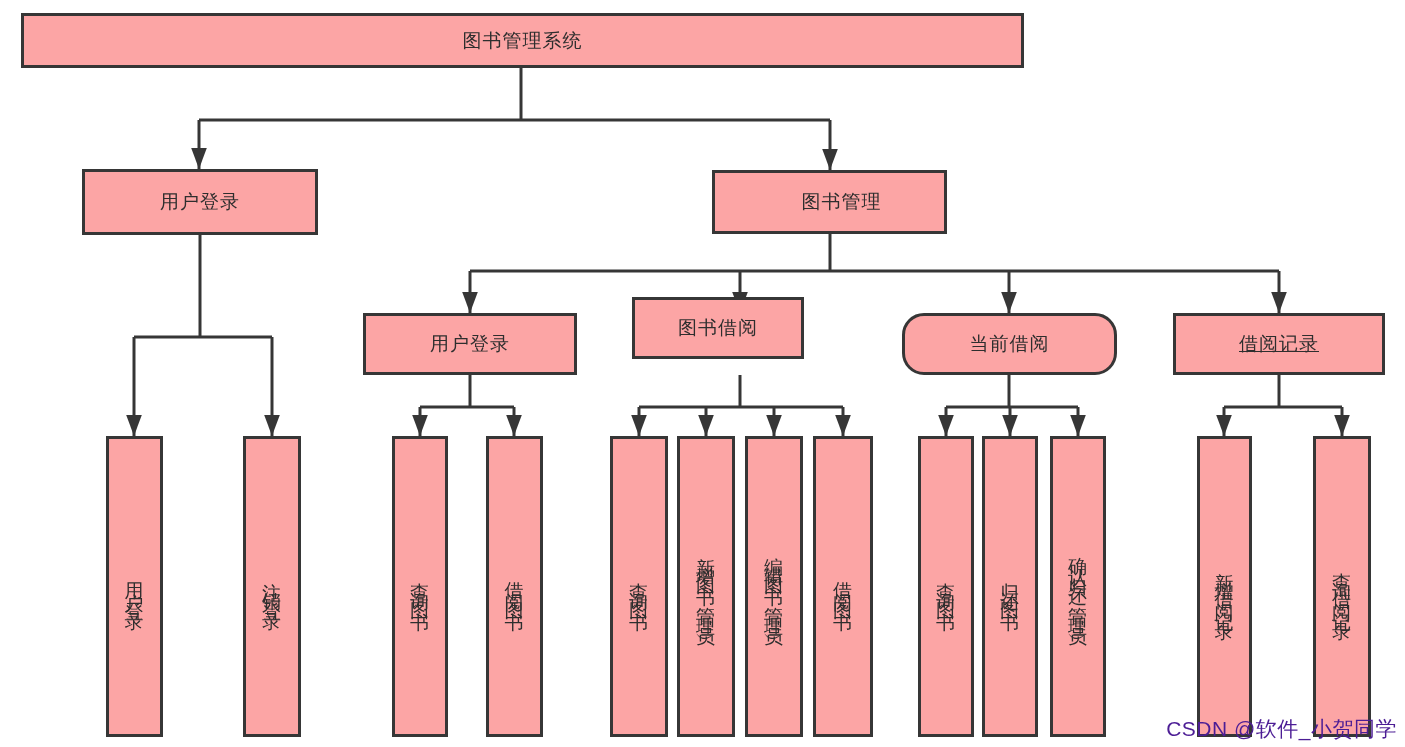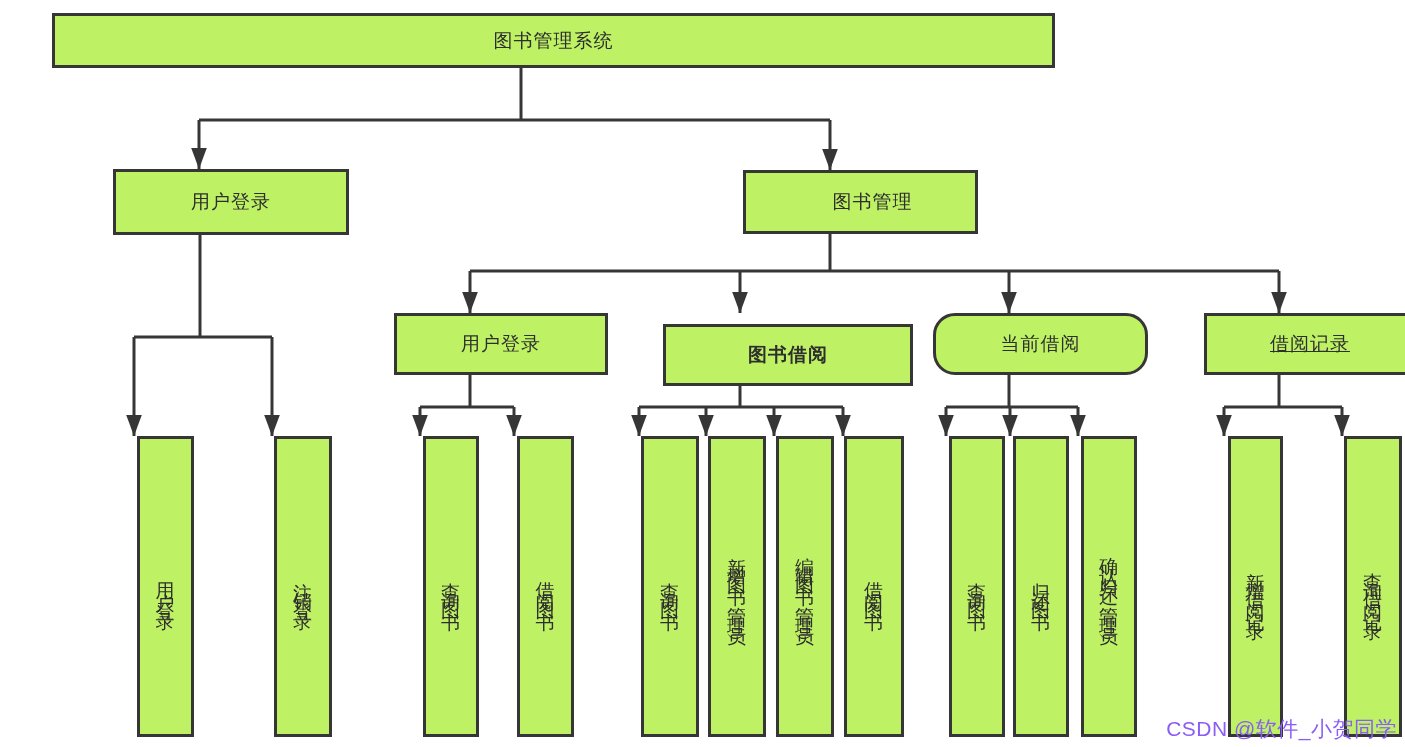--- a/index.html
+++ b/index.html
@@ -3,33 +3,32 @@
 <meta charset="utf-8">
 <style>
   html,body{margin:0;padding:0;background:#ffffff;}
   .canvas{
     position:relative;width:1405px;height:747px;background:#ffffff;
     font-family:"Liberation Sans", sans-serif;overflow:hidden;
   }
   .wires{position:absolute;left:0;top:0;z-index:1;}
   .node{
     position:absolute;z-index:2;box-sizing:border-box;
-    border:3px solid #363636;background:#bef264;color:#2e2e2e;
+    border:3px solid #363636;background:#fca5a5;color:#2e2e2e;
     display:flex;align-items:center;justify-content:center;
     text-align:center;
-    margin-left:31px;
   }
   .h{font-size:19px;letter-spacing:1px;}
   .v{
     writing-mode:vertical-rl;text-orientation:mixed;
     font-size:19px;letter-spacing:10px;line-height:1;
   }
   .watermark{
     position:absolute;right:8px;bottom:4px;z-index:5;
-    font-size:21px;color:#8b5cf6;letter-spacing:0.5px;
+    font-size:21px;color:#4c1d95;letter-spacing:0.5px;
     font-family:"Liberation Sans", sans-serif;
   }
 </style>
 </head>
 <body>
 
 <div class="canvas">
 
   <svg class="wires" width="1405" height="747" viewBox="0 0 1405 747">
     <defs>
@@ -80,21 +79,21 @@
       <path d="M1342,407 V436" marker-end="url(#arrow)"></path>
     </g>
   </svg>
 
   <div class="node h" style="left:21px;top:13px;width:1003px;height:55px;">图书管理系统</div>
 
   <div class="node h" style="left:82px;top:169px;width:236px;height:66px;">用户登录</div>
   <div class="node h" style="left:712px;top:170px;width:235px;height:64px;padding-left:24px;">图书管理</div>
 
   <div class="node h" style="left:363px;top:313px;width:214px;height:62px;">用户登录</div>
-  <div class="node h" style="left:632px;top:324px;width:250px;height:62px;font-weight:bold;">图书借阅</div>
+  <div class="node h" style="left:632px;top:297px;width:172px;height:62px;">图书借阅</div>
   <div class="node h" style="left:902px;top:313px;width:215px;height:62px;border-radius:22px;">当前借阅</div>
   <div class="node h" style="left:1173px;top:313px;width:212px;height:62px;text-decoration:underline;">借阅记录</div>
 
   <div class="node v" style="left:106px;top:436px;width:57px;height:301px;">用户登录</div>
   <div class="node v" style="left:243px;top:436px;width:58px;height:301px;">注销登录</div>
 
   <div class="node v" style="left:392px;top:436px;width:56px;height:301px;">查询图书</div>
   <div class="node v" style="left:486px;top:436px;width:57px;height:301px;">借阅图书</div>
 
   <div class="node v" style="left:610px;top:436px;width:58px;height:301px;">查询图书</div>

